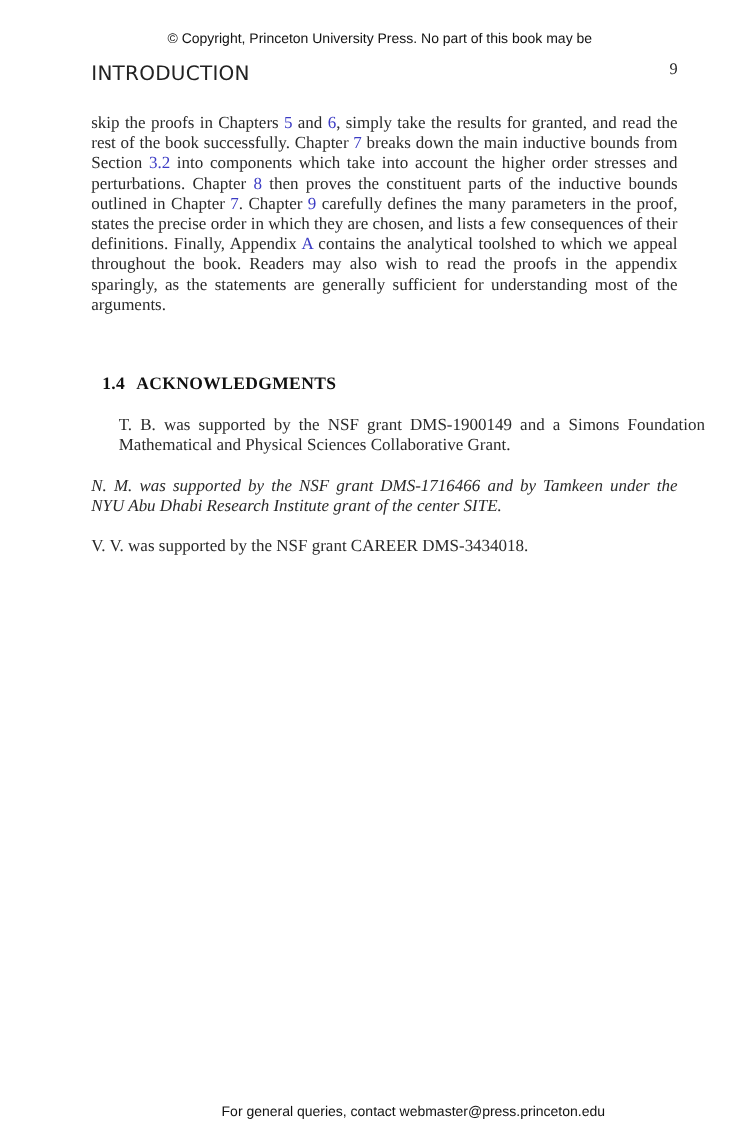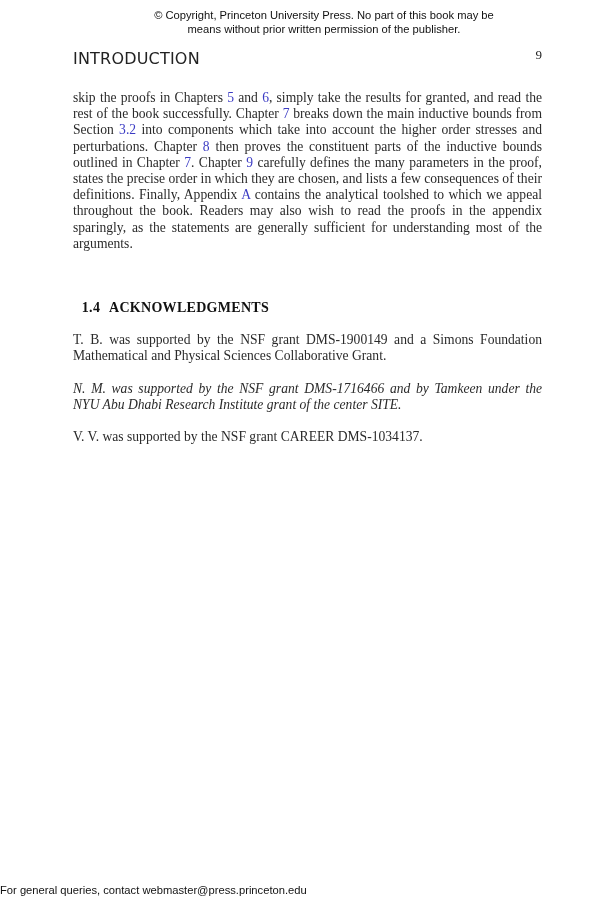--- a/index.html
+++ b/index.html
@@ -1,19 +1,19 @@
 <!DOCTYPE html>
 <html><head>
   <meta charset="utf-8">
   <style>
     html, body { margin: 0; padding: 0; background: #ffffff; }
     body { width: 600px; height: 906px; position: relative; overflow: hidden; color: #222; }
     .copyright {
-      position: absolute; left: 134px; top: 9px; width: 380px;
-      font-family: "Liberation Sans", sans-serif; font-size: 11.2px; line-height: 13.5px; color: #111; text-align: center;
+      position: absolute; left: 134px; top: 25px; width: 380px;
+      font-family: "Liberation Sans", sans-serif; font-size: 11.2px; line-height: 13.5px; color: #111;
     }
     .running-head {
       position: absolute; left: 73px; top: 49px; width: 469px;
       font-family: "DejaVu Sans", sans-serif; font-size: 16px; letter-spacing: 0.2px; color: #222;
     }
     .page-number {
       position: absolute; right: 58px; top: 47px;
       font-family: "Liberation Serif", serif; font-size: 13px; color: #222;
     }
     .body-text {
@@ -27,38 +27,37 @@
       font-family: "Liberation Serif", serif; font-weight: bold; font-size: 14px; color: #111; letter-spacing: 0.3px; text-align: center;
     }
     .section-number { display: inline-block; width: 36px; }
     .ack {
       position: absolute; left: 73px; width: 469px;
       font-family: "Liberation Serif", serif; font-size: 13.6px; line-height: 16.2px;
       text-align: justify; color: #2a2a2a; margin: 0;
     }
     .ack-last { text-align-last: left; }
     .footer {
-      position: absolute; left: 0; width: 484px; top: 884px; text-align: left;
+      position: absolute; left: 0; width: 484px; top: 884px; text-align: right;
       font-family: "Liberation Sans", sans-serif; font-size: 11.2px; color: #111;
     }
   </style>
 </head>
 <body>
 
 <div class="copyright">
   <div>© Copyright, Princeton University Press. No part of this book may be</div>
-  <div>means without prior written permission of the publisher.</div>
 </div>
 
 <div class="running-head">INTRODUCTION</div>
 <div class="page-number">9</div>
 
 <p class="body-text"><span>skip the proofs in Chapters </span><a class="link">5</a><span> and </span><a class="link">6</a><span>, simply take the results for granted, and read the rest of the book successfully.  Chapter </span><a class="link">7</a><span> breaks down the main inductive bounds from Section </span><a class="link">3.2</a><span> into components which take into account the higher order stresses and perturbations.  Chapter </span><a class="link">8</a><span> then proves the constituent parts of the inductive bounds outlined in Chapter </span><a class="link">7</a><span>.  Chapter </span><a class="link">9</a><span> carefully defines the many parameters in the proof, states the precise order in which they are chosen, and lists a few consequences of their definitions. Finally, Appendix </span><a class="link">A</a><span> contains the analytical toolshed to which we appeal throughout the book. Readers may also wish to read the proofs in the appendix sparingly, as the statements are generally sufficient for understanding most of the arguments.</span></p>
 
 <div class="section-heading">
   <span class="section-number">1.4</span><span>ACKNOWLEDGMENTS</span>
 </div>
 
-<p class="ack" style="top:332px;">T. B. was supported by the NSF grant DMS-1900149 and a Simons Foundation Mathematical and Physical Sciences Collaborative Grant.</p>
+<p class="ack" style="top:332px;margin-left:22px;">T. B. was supported by the NSF grant DMS-1900149 and a Simons Foundation Mathematical and Physical Sciences Collaborative Grant.</p>
 <p class="ack" style="top:381px;font-style:italic;">N. M. was supported by the NSF grant DMS-1716466 and by Tamkeen under the NYU Abu Dhabi Research Institute grant of the center SITE.</p>
-<p class="ack ack-last" style="top:429px;">V. V. was supported by the NSF grant CAREER DMS-1034137.</p>
+<p class="ack ack-last" style="top:429px;">V. V. was supported by the NSF grant CAREER DMS-3434018.</p>
 
 <div class="footer">For general queries, contact webmaster@press.princeton.edu</div>
 
 </body></html>

